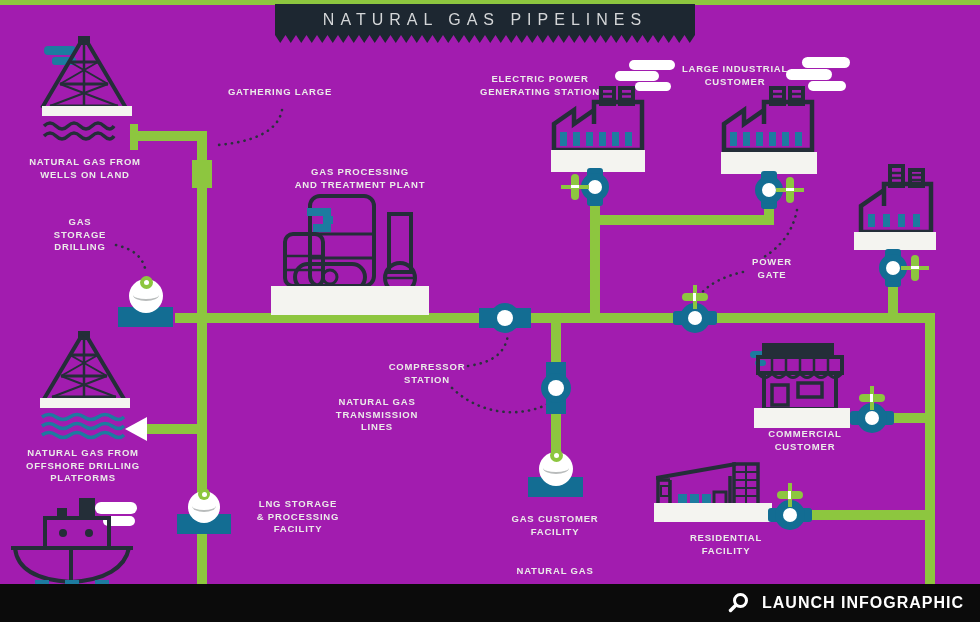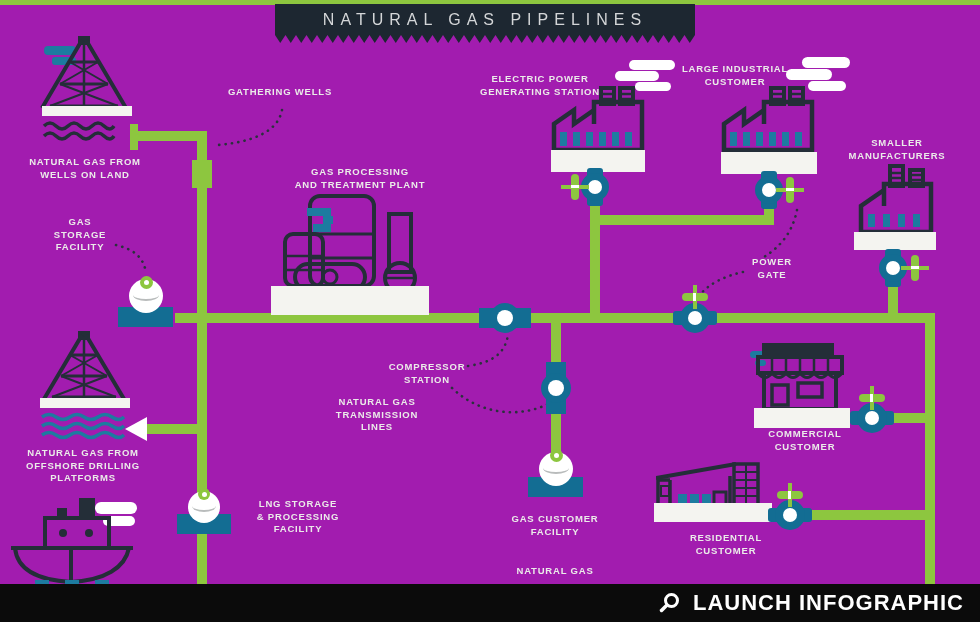--- a/index.html
+++ b/index.html
@@ -53,21 +53,21 @@
   .tank .ring{background:#8dc63f;border-radius:50%}
   .tank .hole{background:#fff;border-radius:50%}
   .tank .smile{border-bottom:2px solid #b9bcbc;border-radius:50%}
   .arrowL{position:absolute;width:0;height:0;z-index:3;
           border-top:12px solid transparent;border-bottom:12px solid transparent;
           border-right:22px solid #fff}
   
   #footer{left:0;top:584px;width:980px;height:38px;background:#0b0b0b;z-index:9;
           display:flex;align-items:center;justify-content:flex-end;gap:12px;
           padding-right:16px;box-sizing:border-box}
-  #footer .t{color:#fff;font-weight:bold;font-size:22px;letter-spacing:1px;white-space:nowrap}
+  #footer .t{color:#fff;font-weight:bold;font-size:16px;letter-spacing:1px;white-space:nowrap}
   svg{display:block}
   .icon{position:absolute;z-index:4}
   #dots{position:absolute;left:0;top:0;z-index:3}
 </style>
 </head>
 <body>
 
 <div id="stage">
 
   <div class="abs" id="topstrip"></div>
@@ -375,54 +375,52 @@
       <div class="b"></div>
       <div class="c"></div>
       <div class="w"></div>
     </div>
   <div class="valve horiz" style="left:776px;top:481px">
       <div class="stem"></div>
       <div class="pill"></div>
       <div class="dash"></div>
     </div>
 
-  <div class="lbl" style="left:200px;top:86px;width:160px">GATHERING WELLS</div>
+  <div class="lbl" style="left:200px;top:86px;width:160px">GATHERING LARGE</div>
   <div class="lbl" style="left:18px;top:156px;width:134px">NATURAL GAS FROM
 WELLS ON LAND</div>
   <div class="lbl" style="left:30px;top:216px;width:100px">GAS
 STORAGE
-FACILITY</div>
+DRILLING</div>
   <div class="lbl" style="left:473px;top:73px;width:134px">ELECTRIC POWER
 GENERATING STATION</div>
   <div class="lbl" style="left:283px;top:166px;width:154px">GAS PROCESSING
 AND TREATMENT PLANT</div>
   <div class="lbl" style="left:668px;top:63px;width:134px">LARGE INDUSTRIAL
 CUSTOMER</div>
-  <div class="lbl" style="left:838px;top:137px;width:118px">SMALLER
-MANUFACTURERS</div>
   <div class="lbl" style="left:741px;top:256px;width:62px">POWER
 GATE</div>
   <div class="lbl" style="left:363px;top:361px;width:128px">COMPRESSOR
 STATION</div>
   <div class="lbl" style="left:318px;top:396px;width:118px">NATURAL GAS
 TRANSMISSION
 LINES</div>
   <div class="lbl" style="left:18px;top:447px;width:130px">NATURAL GAS FROM
 OFFSHORE DRILLING
 PLATFORMS</div>
   <div class="lbl" style="left:246px;top:498px;width:104px">LNG STORAGE
 &amp; PROCESSING
 FACILITY</div>
   <div class="lbl" style="left:503px;top:513px;width:104px">GAS CUSTOMER
 FACILITY</div>
   <div class="lbl" style="left:503px;top:565px;width:104px">NATURAL GAS</div>
   <div class="lbl" style="left:768px;top:428px;width:74px">COMMERCIAL
 CUSTOMER</div>
   <div class="lbl" style="left:688px;top:532px;width:76px">RESIDENTIAL
-CUSTOMER</div>
+FACILITY</div>
 
   <div class="abs" id="footer">
     <svg width="22" height="22" viewBox="0 0 22 22">
       <circle cx="12.5" cy="8.5" r="6" fill="none" stroke="#fff" stroke-width="3"></circle>
       <line x1="7.5" y1="13.5" x2="2.5" y2="18.5" stroke="#fff" stroke-width="3.5" stroke-linecap="round"></line>
     </svg>
     <span class="t">LAUNCH INFOGRAPHIC</span>
   </div>
 
 </div>

